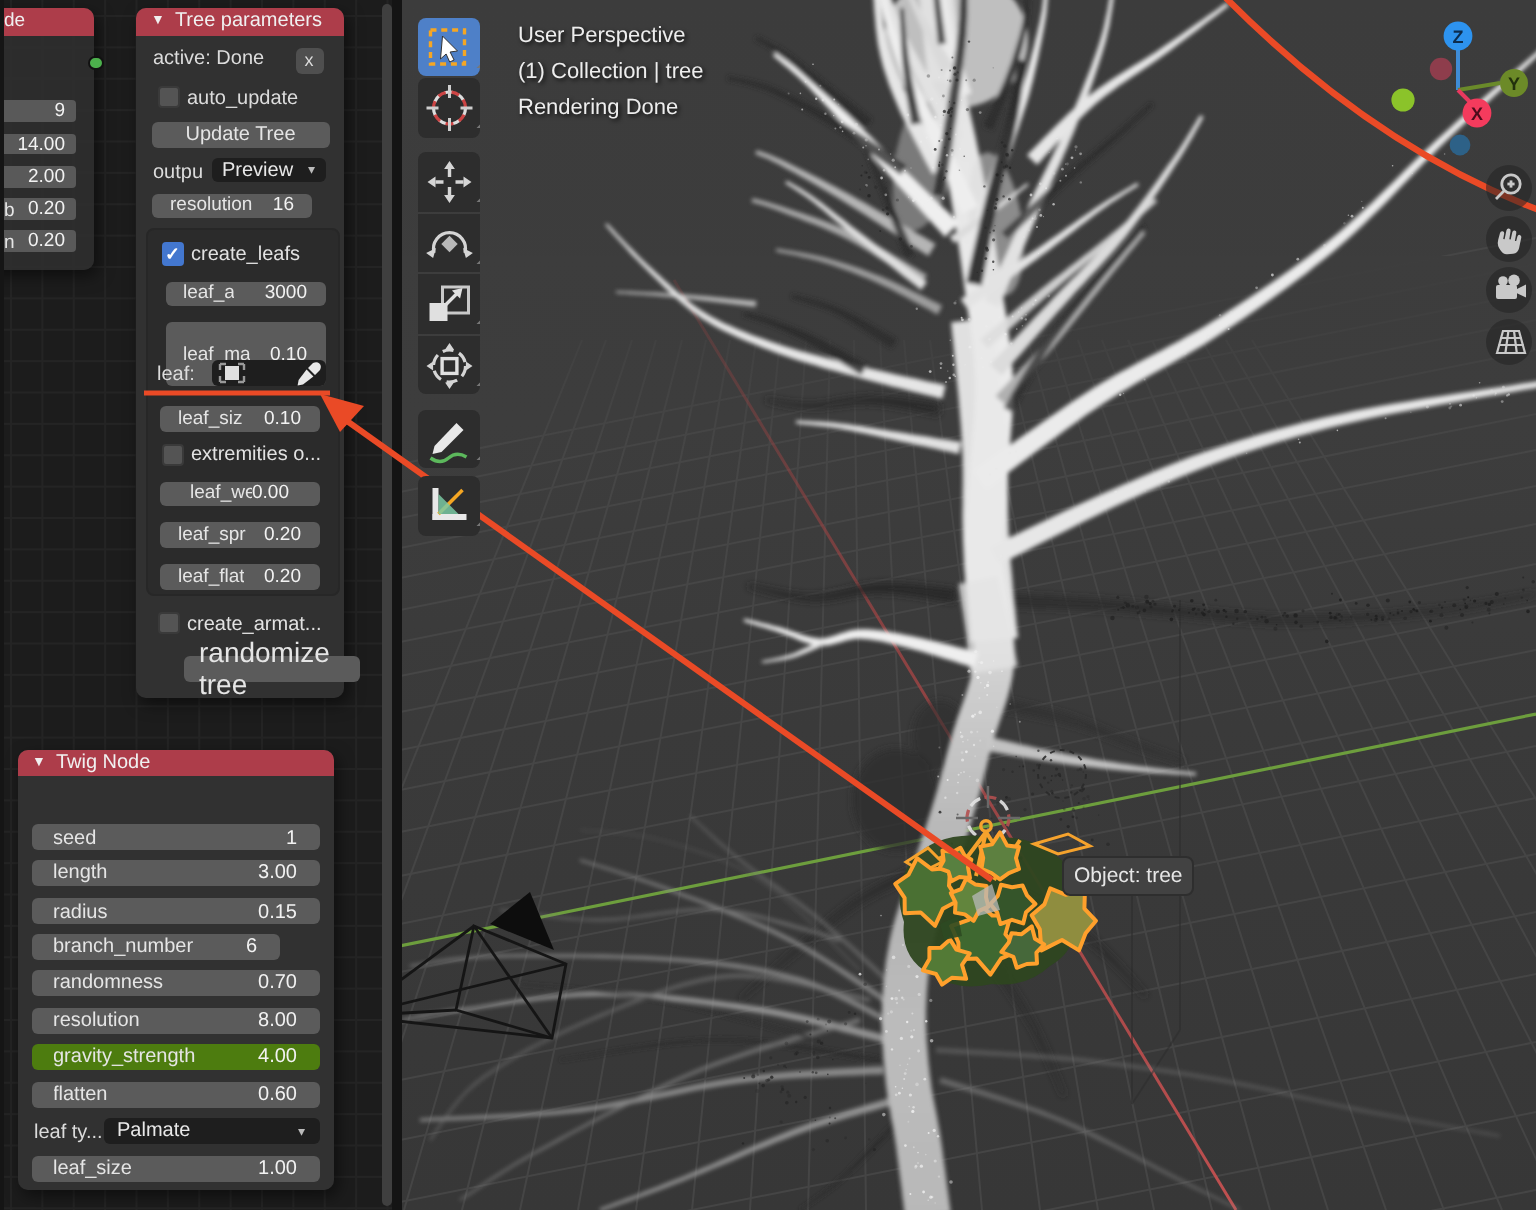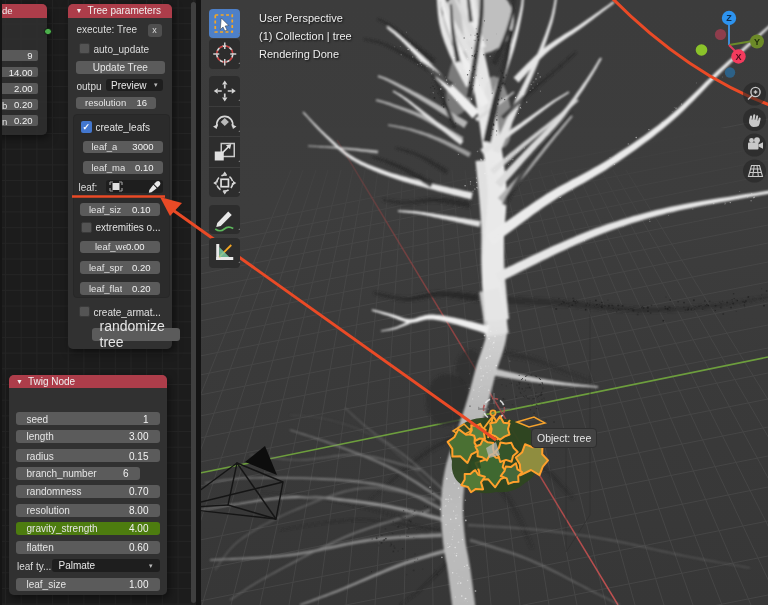--- a/index.html
+++ b/index.html
@@ -963,42 +963,42 @@
         <div style="position:absolute;left:32px;top:96px;font-size:9.5px;color:#e5e5e5">b</div>
         <div style="position:absolute;left:0px;top:111.3px;width:67.5px;height:10.8px;background:#595959;border-radius:2px;display:flex;align-items:center;justify-content:space-between;padding:0 5px;box-sizing:border-box;font-size:9.5px;color:#e5e5e5">
           <span></span>
           <span style="color:#f2f2f2">0.20</span>
         </div>
         <div style="position:absolute;left:32px;top:112.3px;font-size:9.5px;color:#e5e5e5">n</div>
       </div>
       <div style="position:absolute;left:44px;top:27.5px;width:5.6px;height:5.6px;border-radius:50%;background:#4cb04c;border:1px solid #111"></div>
       <div style="position:absolute;left:67.5px;top:3.5px;width:104px;height:345.5px;background:#323232f5;border-radius:5px;box-shadow:2px 3px 8px rgba(0,0,0,0.5)">
         <div style="position:absolute;left:0;top:0;right:0;height:14px;background:#ad3d4a;border-radius:5px 5px 0 0;color:#f0f0f0;font-size:10px;display:flex;align-items:center;padding-left:8px"><span style="font-size:7px;margin-right:5px">▼</span>Tree parameters</div>
-        <div style="position:absolute;left:9px;top:20.0px;font-size:10px;color:#dcdcdc">execute: Tree</div>
+        <div style="position:absolute;left:9px;top:20.0px;font-size:10px;color:#dcdcdc">active: Done</div>
         <div style="position:absolute;left:80px;top:20.5px;width:14px;height:12.5px;background:#4f4f4f;border-radius:3px;color:#ddd;font-size:9px;display:flex;align-items:center;justify-content:center">x</div>
         <div style="position:absolute;left:11px;top:39.5px;width:11px;height:11px;background:#545454;border:1px solid #3a3a3a;border-radius:2px;box-sizing:border-box"></div>
         <div style="position:absolute;left:26px;top:40.0px;font-size:10px;color:#dcdcdc">auto_update</div>
         <div style="position:absolute;left:8.5px;top:57.5px;width:88.5px;height:12.5px;background:#5b5b5b;border-radius:3px;display:flex;align-items:center;justify-content:center;padding:0 8px;box-sizing:border-box;font-size:10px;color:#e5e5e5">Update Tree</div>
         <div style="position:absolute;left:9px;top:77.0px;font-size:10px;color:#dcdcdc">outpu</div>
         <div style="position:absolute;left:38.5px;top:75.9px;width:56.5px;height:12px;background:#1e1e1e;border-radius:3px;color:#e8e8e8;font-size:10px;display:flex;align-items:center;justify-content:space-between;padding:0 5px;box-sizing:border-box">
           <span>Preview</span>
           <span style="font-size:7px;color:#bbb">▾</span>
         </div>
         <div style="position:absolute;left:8.5px;top:93.1px;width:80px;height:12.5px;background:#5b5b5b;border-radius:3px;display:flex;align-items:center;justify-content:space-between;padding:0 9px;box-sizing:border-box;font-size:9.5px;color:#e5e5e5">
           <span style="overflow:hidden;white-space:nowrap">resolution</span>
           <span style="color:#f2f2f2">16</span>
         </div>
         <div style="position:absolute;left:5px;top:110.5px;width:97px;height:184px;background:#2b2b2b;border:1px solid #272727;border-radius:4px;box-sizing:border-box"></div>
         <div style="position:absolute;left:13px;top:117.5px;width:11.5px;height:11.5px;background:#4377cf;border-radius:2px;color:#fff;font-size:9px;display:flex;align-items:center;justify-content:center;font-weight:bold">✓</div>
         <div style="position:absolute;left:28px;top:118.0px;font-size:10px;color:#e2e2e2">create_leafs</div>
         <div style="position:absolute;left:15px;top:137.1px;width:80px;height:12.5px;background:#5b5b5b;border-radius:3px;display:flex;align-items:center;justify-content:space-between;padding:0 9px;box-sizing:border-box;font-size:9.5px;color:#e5e5e5">
           <span style="overflow:hidden;white-space:nowrap">leaf_a</span>
           <span style="color:#f2f2f2">3000</span>
         </div>
-        <div style="position:absolute;left:15px;top:157.6px;width:80px;height:12.5px;background:#5b5b5b;border-radius:3px;display:flex;align-items:center;justify-content:space-between;padding:6px 9px;box-sizing:border-box;font-size:9.5px;color:#e5e5e5">
+        <div style="position:absolute;left:15px;top:157.6px;width:80px;height:12.5px;background:#5b5b5b;border-radius:3px;display:flex;align-items:center;justify-content:space-between;padding:16px 9px;box-sizing:border-box;font-size:9.5px;color:#e5e5e5">
           <span style="overflow:hidden;white-space:nowrap">leaf_ma</span>
           <span style="color:#f2f2f2">0.10</span>
         </div>
         <div style="position:absolute;left:11px;top:178.5px;font-size:10px;color:#dcdcdc">leaf:</div>
         <div style="position:absolute;left:38.5px;top:176.8px;width:56.5px;height:12.5px;background:#1e1e1e;border-radius:3px"></div>
         <svg width="57" height="13" style="position:absolute;left:38.5px;top:176.8px">
 <rect x="6.5" y="3" width="7" height="7" fill="#e0e0e0"></rect>
 <path d="M4,2 h3 M4,2 v3 M4,11 h3 M4,11 v-3 M16,2 h-3 M16,2 v3 M16,11 h-3 M16,11 v-3" stroke="#999" stroke-width="1.2" fill="none"></path>
 <path d="M50.5,1.5 q2,-1 3.2,0.3 q1.3,1.2 0.3,3.2 l-2.5,2.5 l-3.5,-3.5 Z" fill="#e8e8e8"></path>
 <path d="M47.3,4.8 l3.4,3.4 l-5.2,4 l-2.7,0.5 l0.5,-2.7 Z" fill="#e8e8e8"></path>

